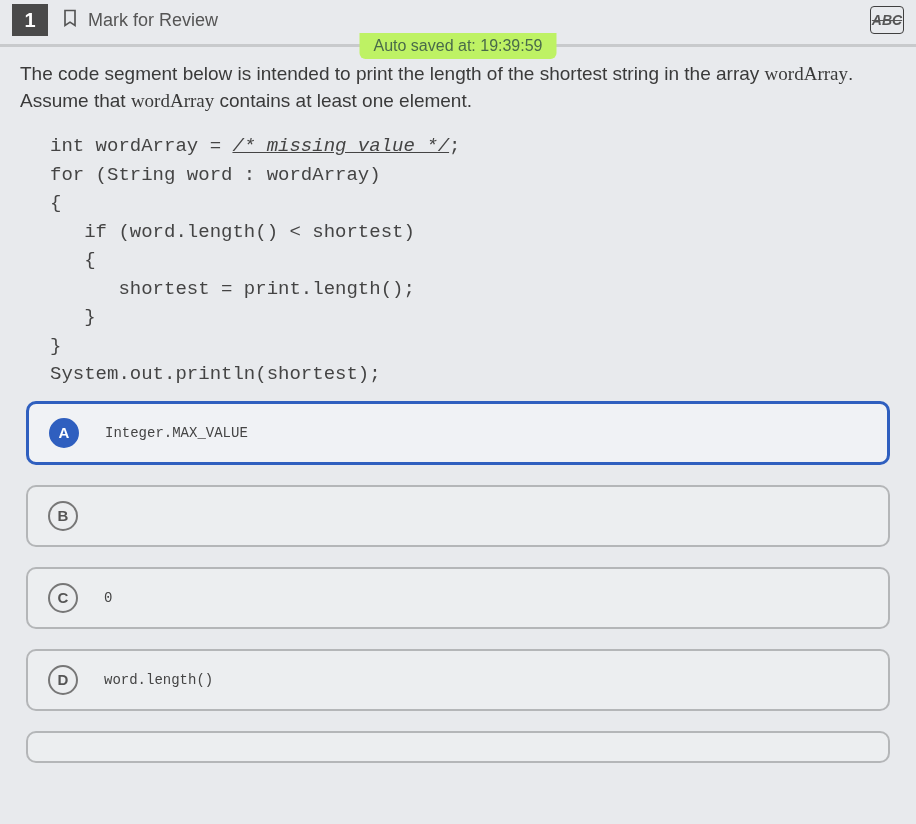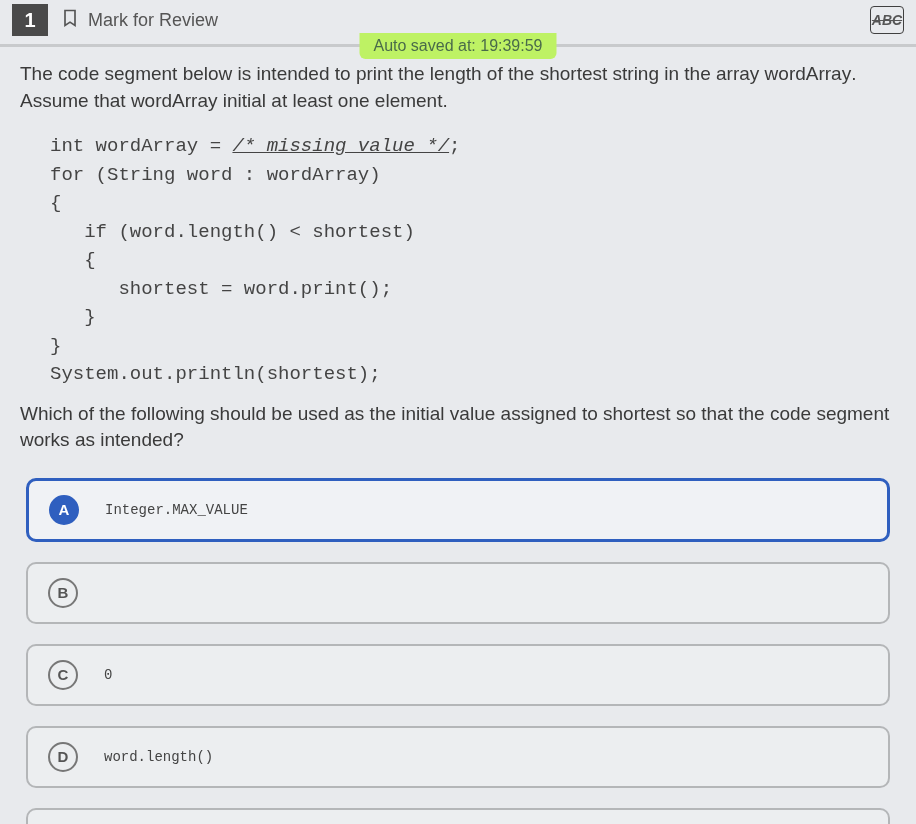--- a/index.html
+++ b/index.html
@@ -84,21 +84,21 @@
     color: #444;
     margin: 0 0 12px 30px;
   }
   .code-comment { font-style: italic; text-decoration: underline; }
   .question-text {
     font-size: 19px;
     line-height: 1.4;
     color: #3a3a3a;
     margin: 10px 0 24px 0;
   }
-  .mono { font-family: Liberation Sans, sans-serif; }
+  .mono { font-family: Liberation Serif, serif; }
   .options { padding: 0 6px; }
   .option {
     display: flex;
     align-items: center;
     gap: 26px;
     border: 2px solid #b4b6b8;
     border-radius: 10px;
     padding: 14px 20px;
     margin-bottom: 20px;
     background: #eceef0;
@@ -145,36 +145,33 @@
     </span>
     <span>Mark for Review</span>
   </div>
   <div class="auto-saved">Auto saved at: 19:39:59</div>
   <div class="strike-btn">ABC</div>
 </div>
 
 <div class="content">
 
   <p class="prompt-text">
-    <span>The code segment below is intended to print the length of the shortest string in the array </span><span class="mono">wordArray</span><span>. Assume that </span><span class="mono">wordArray</span><span> initial at least one element.</span>
+    <span>The code segment below is intended to print the length of the shortest string in the array </span><span class="mono">wordArray</span><span>. Assume that </span><span class="mono">wordArray</span><span> contains at least one element.</span>
   </p>
 
   <div class="code-block"><span>int wordArray = </span><span class="code-comment">/* missing value */</span><span>;</span>
 <span>for (String word : wordArray)</span>
 <span>{</span>
 <span>   if (word.length() &lt; shortest)</span>
 <span>   {</span>
-<span>      shortest = word.print();</span>
+<span>      shortest = print.length();</span>
 <span>   }</span>
 <span>}</span>
 <span>System.out.println(shortest);</span></div>
 
-  <p class="question-text">
-    <span>Which of the following should be used as the initial value assigned to </span><span class="mono">shortest</span><span> so that the code segment works as intended?</span>
-  </p>
 
   <div class="options">
 
     <div class="option selected">
       <div class="opt-letter">A</div>
       <div class="opt-text">Integer.MAX_VALUE</div>
     </div>
 
     <div class="option">
       <div class="opt-letter">B</div>

